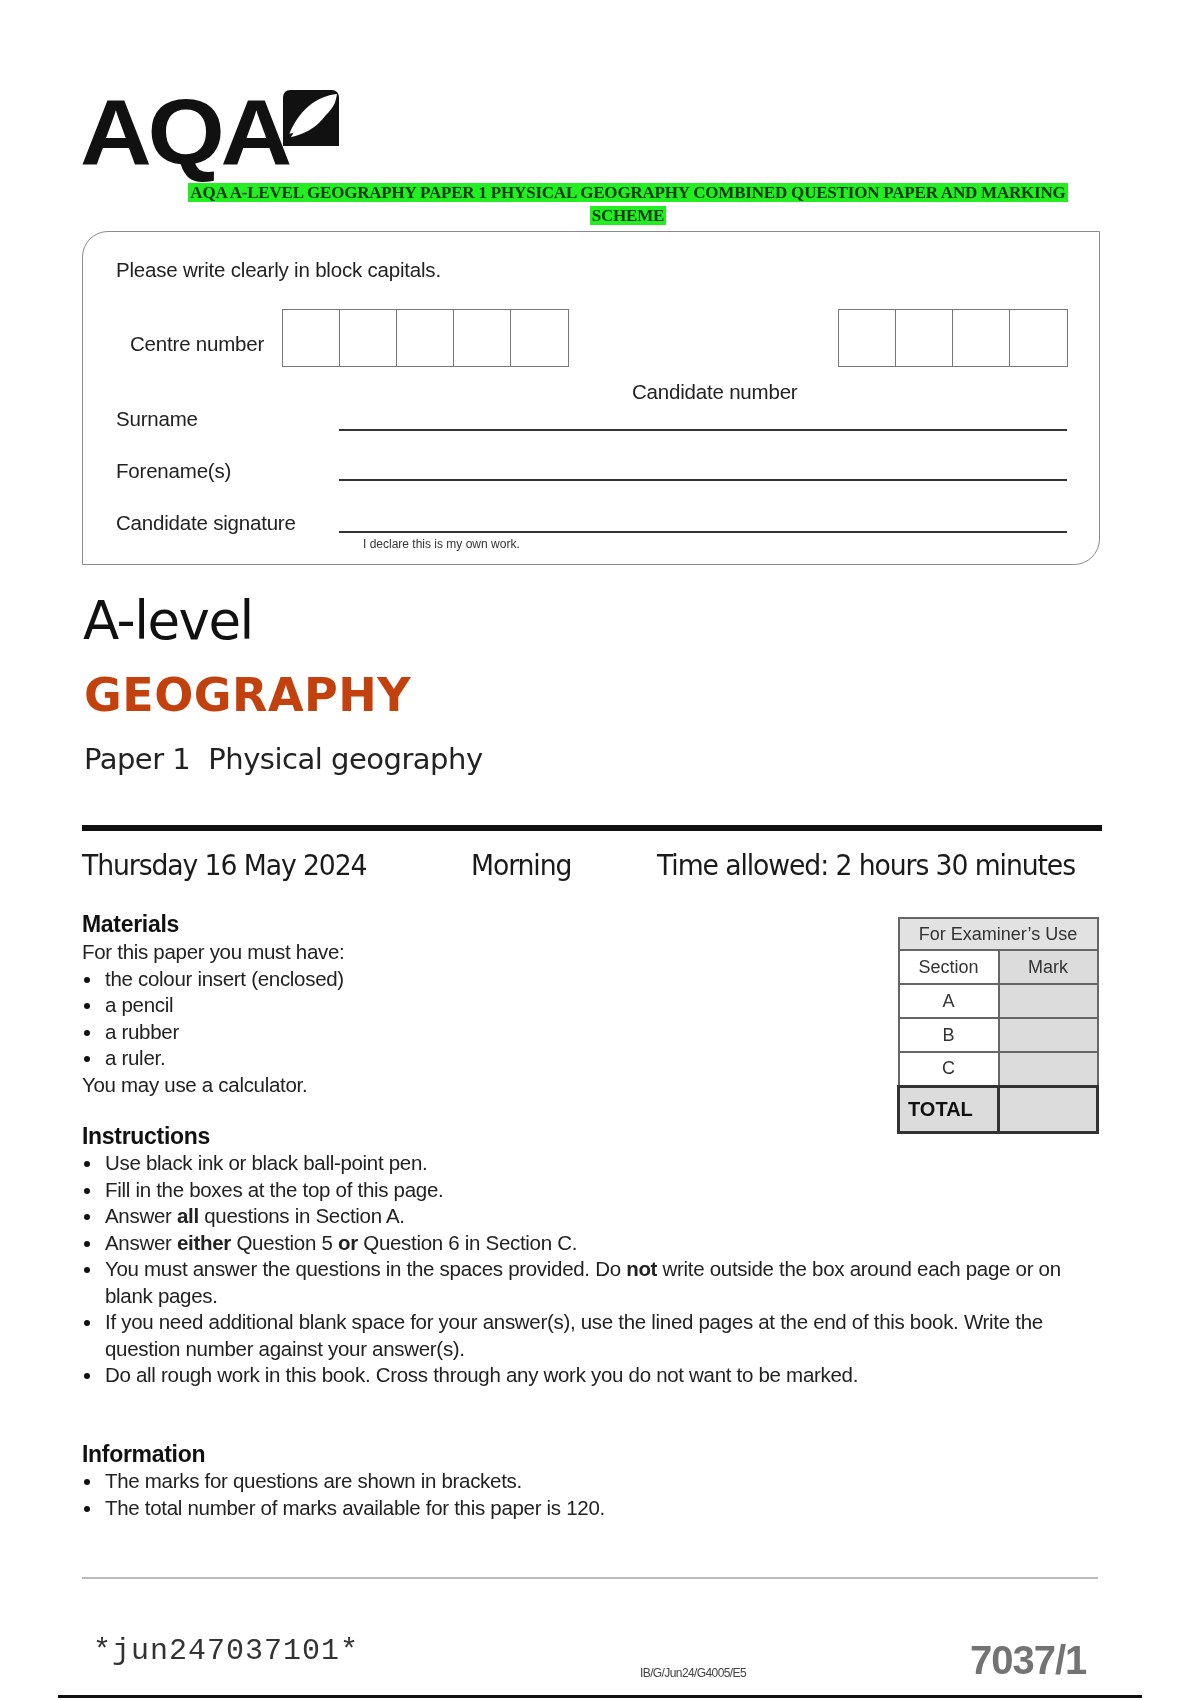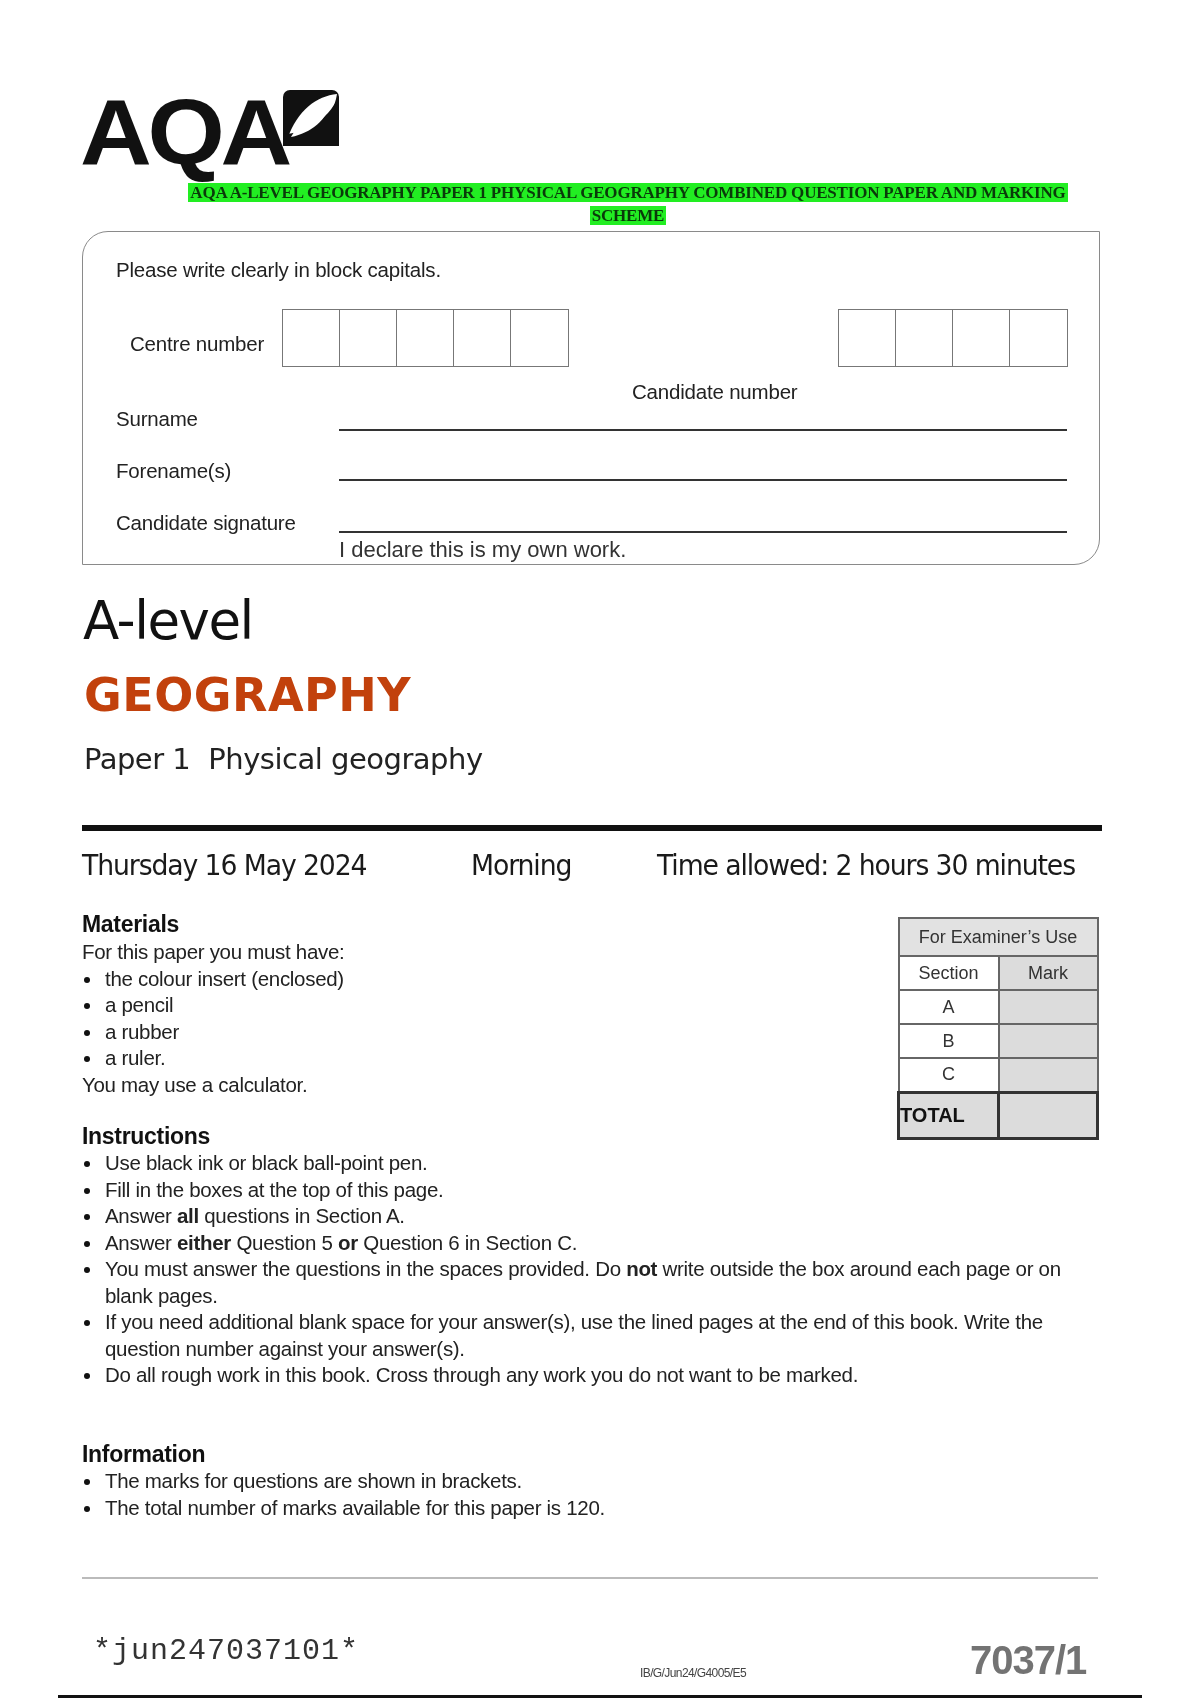--- a/index.html
+++ b/index.html
@@ -17,21 +17,21 @@
   .banner { left: 88px; top: 181px; width: 1080px; text-align: center; font-family: "Liberation Serif", serif; font-weight: 700; font-size: 17px; line-height: 23px; color: #0a3a0a; letter-spacing: -0.2px; }
   .banner span.hl { background: #22ee22; padding: 0 2px; box-decoration-break: clone; -webkit-box-decoration-break: clone; }
 
   
   .form-box { left: 82px; top: 231px; width: 1018px; height: 334px; border: 1.5px solid #8a8a8a; border-radius: 26px 0 26px 0; background: #fff; }
   .form-box .lbl { position: absolute; font-size: 20.5px; color: #222; letter-spacing: -0.2px; }
   .boxes { position: absolute; display: flex; border: 1.5px solid #777; height: 58px; }
   .boxes .cell { width: 57px; height: 100%; border-right: 1.5px solid #777; }
   .boxes .cell:last-child { border-right: none; }
   .uline { position: absolute; height: 0; border-bottom: 2px solid #333; }
-  .declare { position: absolute; font-size: 22px; color: #333; }
+  .declare { position: absolute; font-size: 12px; color: #333; margin-left: 24px; }
 
   
   .a-level { left: 83px; top: 594px; font-family: "DejaVu Sans", sans-serif; font-size: 53px; font-weight: 400; letter-spacing: -1.5px; color: #111; line-height: 1; text-align: right; }
   .geo { left: 84px; top: 672px; font-family: "DejaVu Sans", sans-serif; font-size: 46px; font-weight: 700; letter-spacing: 0.5px; color: #c2410c; line-height: 1; }
   .paper { left: 84px; top: 745px; font-family: "DejaVu Sans", sans-serif; font-size: 29px; color: #222; line-height: 1; letter-spacing: -0.5px; }
   .paper .gap { display: inline-block; width: 18px; }
 
   .rule-thick { left: 82px; top: 825px; width: 1020px; height: 6px; background: #111; }
 
   .dateline { top: 851px; font-family: "DejaVu Sans", sans-serif; font-size: 29px; color: #1a1a1a; letter-spacing: -1.2px; line-height: 1; transform: scaleX(0.92); transform-origin: left top; }
@@ -40,25 +40,25 @@
   .sec-h { font-size: 23px; font-weight: 700; color: #111; line-height: 1; letter-spacing: -0.3px; }
   .txt { font-size: 20.5px; color: #222; line-height: 26.5px; letter-spacing: -0.3px; }
   ul.bul { list-style: none; }
   ul.bul li { position: relative; padding-left: 23px; font-size: 20.5px; color: #222; line-height: 26.5px; letter-spacing: -0.3px; }
   ul.bul li::before { content: ""; position: absolute; left: 2px; top: 11px; width: 6px; height: 6px; background: #111; border-radius: 50%; }
   b { font-weight: 700; }
 
   
   .exam { left: 897px; top: 917px; width: 202px; border-collapse: collapse; }
   .exam td { border: 2px solid #666; text-align: center; font-size: 18px; color: #333; height: 34px; }
-  .exam .head td { background: #e2e2e2; height: 38px; font-size: 18px; }
+  .exam .head td { background: #e2e2e2; height: 32px; font-size: 18px; }
   .exam .gray { background: #dcdcdc; }
   .exam .white { background: #fff; }
   .exam .total td { border: 3px solid #333; height: 46px; font-weight: 700; font-size: 20px; color: #111; }
-  .exam .total td.t-lbl { text-align: left; padding-left: 0; background: #dcdcdc; }
+  .exam .total td.t-lbl { text-align: left; padding-left: 8px; background: #dcdcdc; }
 
   .rule-thin { left: 82px; top: 1577px; width: 1016px; height: 2px; background: #bbb; }
 
   .barcode { left: 93px; top: 1636px; font-family: "Liberation Mono", monospace; font-size: 30px; color: #333; letter-spacing: 1px; line-height: 1; }
   .ref { left: 640px; top: 1666px; font-size: 12px; color: #444; letter-spacing: -0.6px; }
   .code { left: 970px; top: 1640px; font-size: 40px; font-weight: 700; color: #737373; letter-spacing: -1px; line-height: 1; }
   .rule-bottom { left: 58px; top: 1695px; width: 1084px; height: 3px; background: #111; }
 </style>
 </head>
 <body>

